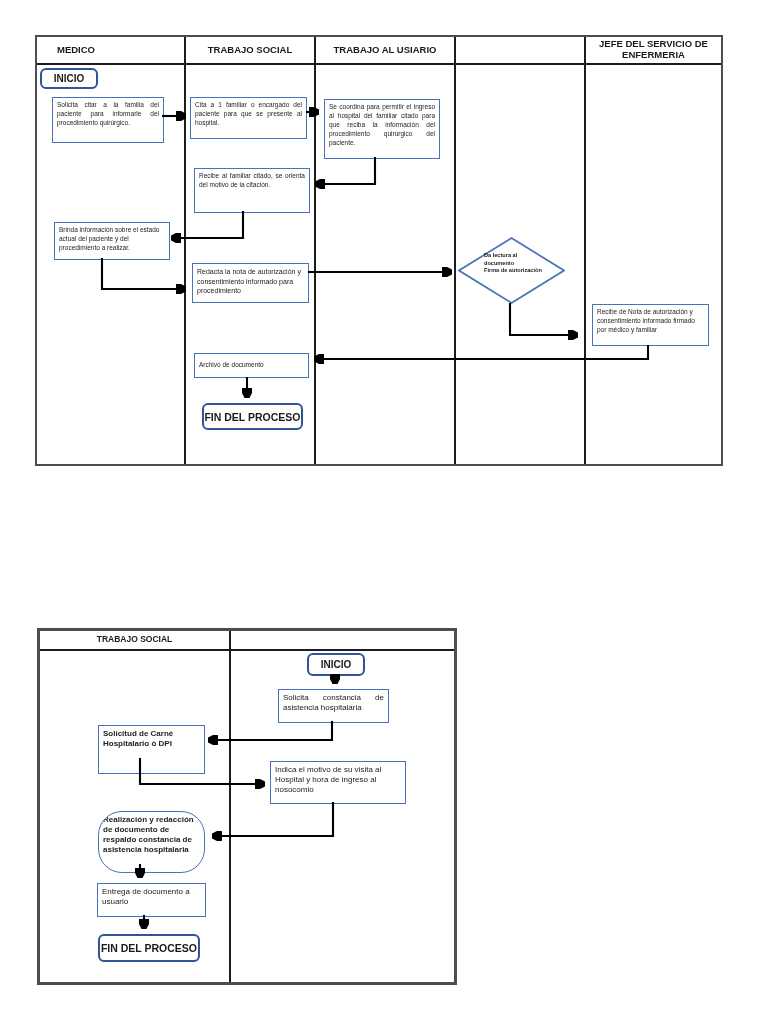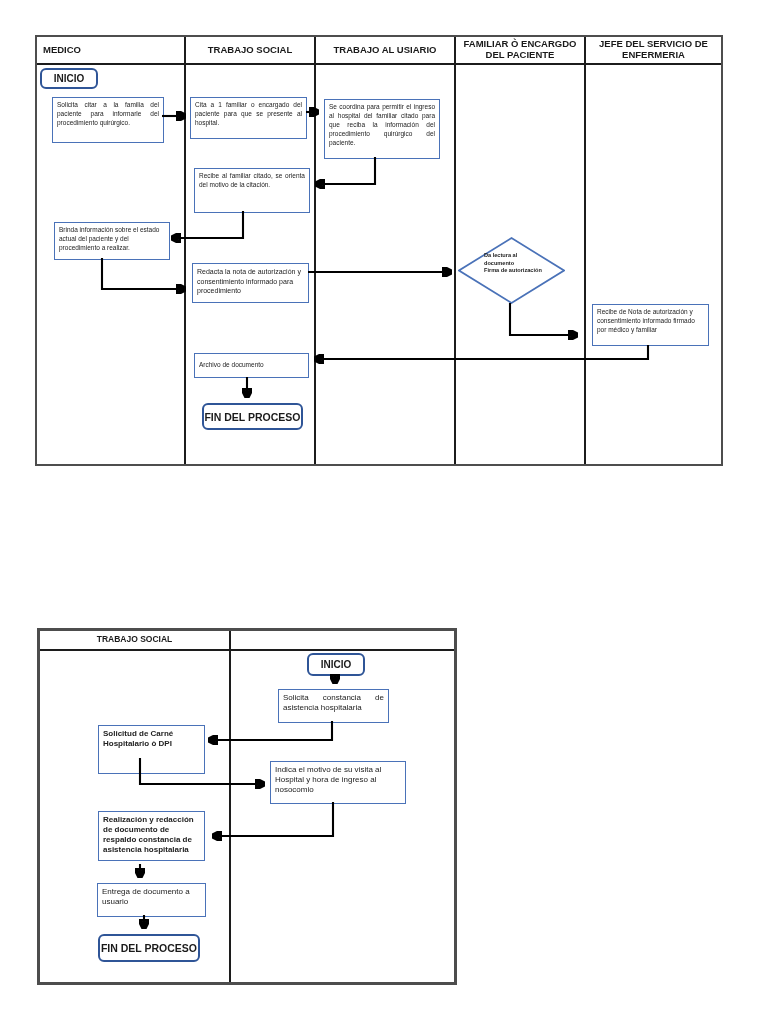--- a/index.html
+++ b/index.html
@@ -9,21 +9,21 @@
   }
   .chart{position:absolute;border:2px solid #4d4d4d;background:#fff;box-sizing:border-box;}
   .vdiv{position:absolute;top:0;bottom:0;width:2px;background:#1c1c1c;}
   .hdr{
     position:absolute;top:0;display:flex;align-items:center;justify-content:center;
     font-weight:bold;color:#1a1a1a;text-align:center;line-height:1.15;box-sizing:border-box;
   }
   .c1 .hdr{height:26px;font-size:9.5px;}
   .c2 .hdr{height:18px;font-size:8.5px;}
   .hdr-line{position:absolute;left:0;right:0;height:2px;background:#1c1c1c;}
-  .hdr-left{justify-content:flex-start;padding-left:6px;text-align:center;}
+  .hdr-left{justify-content:flex-start;padding-left:20px;text-align:center;}
   .node{
     position:absolute;border:1.6px solid #4a72b8;background:#fff;color:#222;
     box-sizing:border-box;padding:3px 4px;overflow:hidden;
   }
   .c1 .node{font-size:6.5px;line-height:1.38;text-align:justify;}
   .c2 .node{font-size:8px;line-height:1.25;text-align:left;}
   .bold{font-weight:bold;}
   .term{
     position:absolute;border:2.5px solid #2f5597;border-radius:6px;background:#fff;
     display:flex;align-items:center;justify-content:center;font-weight:bold;
@@ -46,21 +46,20 @@
 
     <div class="vdiv" style="left:147px;"></div>
     <div class="vdiv" style="left:277px;"></div>
     <div class="vdiv" style="left:417px;"></div>
     <div class="vdiv" style="left:547px;"></div>
     <div class="hdr-line" style="top:26px;"></div>
 
     <div class="hdr hdr-left" style="left:0;width:147px;">MEDICO</div>
     <div class="hdr" style="left:149px;width:128px;">TRABAJO SOCIAL</div>
     <div class="hdr" style="left:279px;width:138px;">TRABAJO AL USIARIO</div>
-    <div class="hdr" style="left:419px;width:128px;padding:0 6px;">FAMILIAR Ò ENCARGDO DEL PACIENTE</div>
     <div class="hdr" style="left:549px;width:135px;padding:0 10px;">JEFE DEL SERVICIO DE ENFERMERIA</div>
 
     <div class="term" style="left:3px;top:31px;width:58px;height:21px;font-size:10px;">INICIO</div>
 
     <div class="node" style="left:15px;top:60px;width:112px;height:46px;">Solicita citar a la familia del paciente para informarle del procedimiento quirúrgico.</div>
 
     <div class="node" style="left:153px;top:60px;width:117px;height:42px;">Cita a 1 familiar o encargado del paciente para que se presente al hospital.</div>
 
     <div class="node" style="left:287px;top:62px;width:116px;height:60px;">Se coordina para permitir el ingreso al hospital del familiar citado para que reciba la información del procedimiento quirúrgico del paciente.</div>
 
@@ -94,21 +93,21 @@
     <div class="hdr" style="left:0;width:189px;">TRABAJO SOCIAL</div>
 
     <div class="term" style="left:267px;top:22px;width:58px;height:23px;font-size:10px;">INICIO</div>
 
     <div class="node" style="left:238px;top:58px;width:111px;height:34px;text-align:justify;">Solicita constancia de asistencia hospitalaria</div>
 
     <div class="node bold" style="left:58px;top:94px;width:107px;height:49px;">Solicitud de Carné Hospitalario ò DPI</div>
 
     <div class="node" style="left:230px;top:130px;width:136px;height:43px;">Indica el motivo de su visita al Hospital y hora de ingreso al nosocomio</div>
 
-    <div class="node bold" style="left:58px;top:180px;width:107px;height:50px;">Realización y redacción de documento de respaldo constancia de asistencia hospitalaria</div>
+    <div class="node bold" style="left:58px;top:180px;width:107px;height:62px;border-radius:24px;">Realización y redacción de documento de respaldo constancia de asistencia hospitalaria</div>
 
     <div class="node" style="left:57px;top:252px;width:109px;height:34px;">Entrega de documento a usuario</div>
 
     <div class="term" style="left:58px;top:303px;width:102px;height:28px;font-size:10.5px;">FIN DEL PROCESO</div>
   </div>
 
   <svg class="overlay" width="768" height="1024">
     <defs>
       <marker id="ah" markerWidth="4.6" markerHeight="4.6" refX="3.6" refY="2.3" orient="auto">
         <path d="M0,0 L4.6,2.3 L0,4.6 z" fill="#000" stroke="none"></path>

